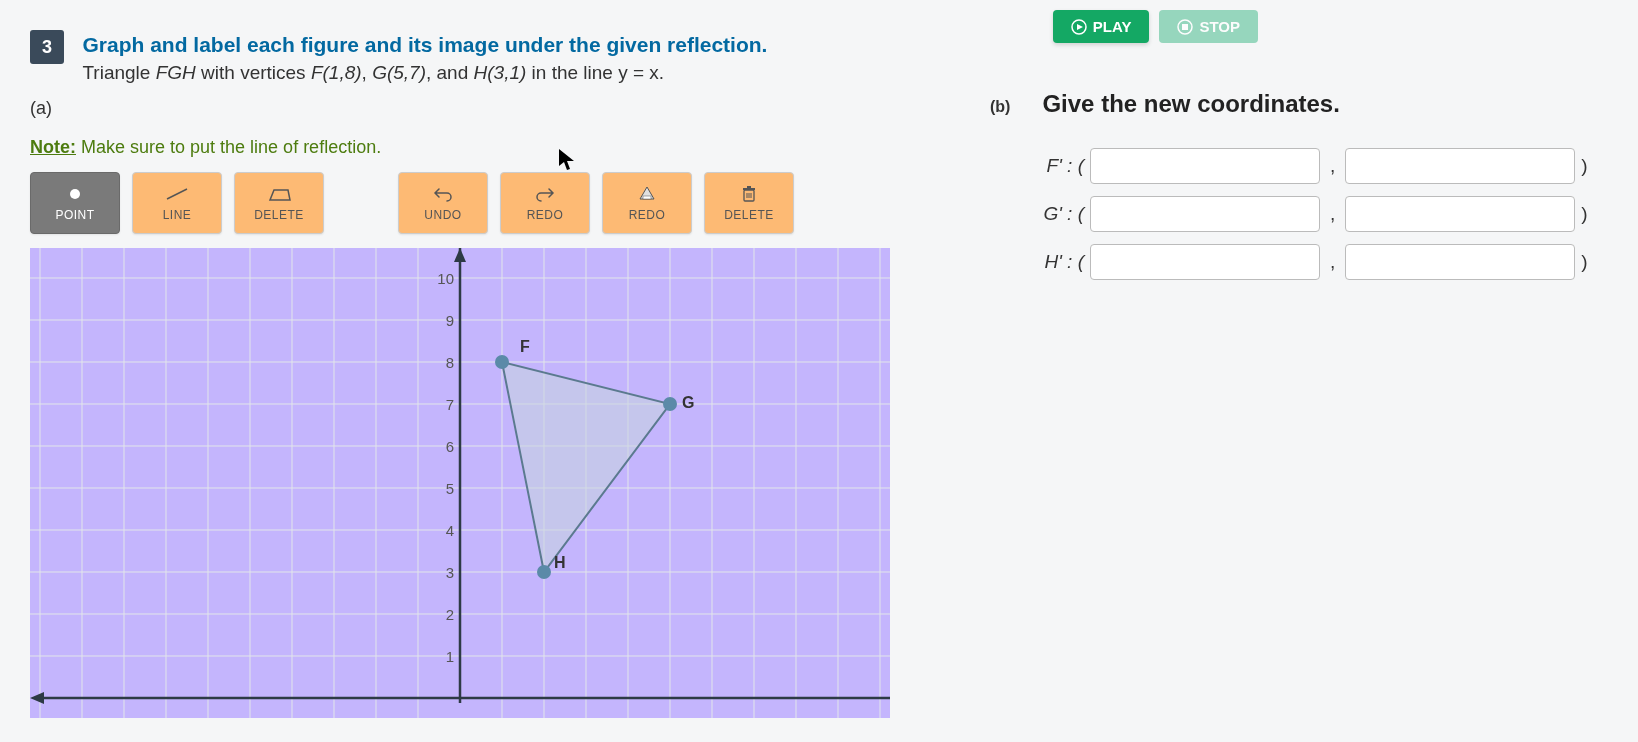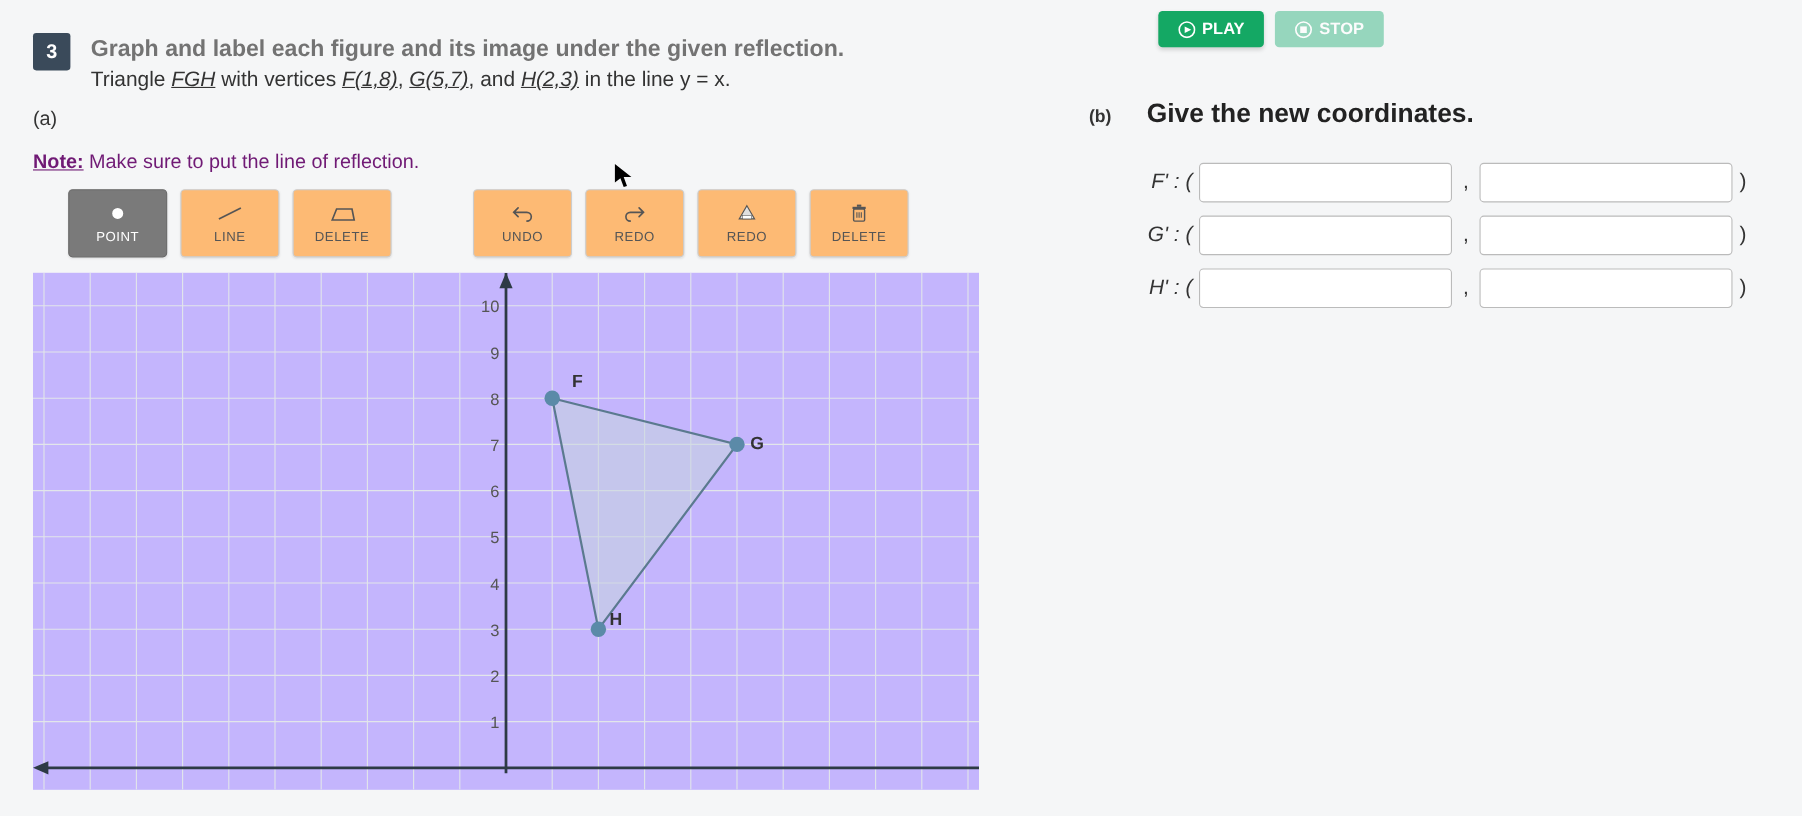--- a/index.html
+++ b/index.html
@@ -72,48 +72,47 @@
     margin-right: 14px;
   }
   .qtext {
     display: inline-block;
     vertical-align: top;
     max-width: 840px;
   }
   .qtitle {
     font-weight: 700;
     font-size: 21px;
-    color: #737373;
+    color: #0369a1;
     line-height: 1.4;
   }
   .qdesc {
     font-size: 19px;
     color: #333;
     line-height: 1.5;
   }
-  .qdesc i { font-style: italic; text-decoration: underline; }
+  .qdesc i { font-style: italic; }
   .part-label {
     font-size: 18px;
     color: #333;
     margin-top: 10px;
     display:inline-block;
   }
   .note {
     font-size: 18px;
-    color: #701a75;
+    color: #4d7c0f;
     margin: 18px 0 14px 0;
   }
   .note b { font-weight:700; text-decoration: underline; }
 
   .toolbar {
     display: flex;
     gap: 12px;
     align-items: flex-end;
     margin-bottom: 14px;
-    margin-left: 32px;
   }
   .tool-btn {
     background: #fdba74;
     border: 1px solid #ccc;
     border-radius: 4px;
     width: 90px;
     height: 62px;
     display: flex;
     flex-direction: column;
     align-items: center;
@@ -207,21 +206,21 @@
   </button>
 </div>
 
 <div class="container">
   <div class="left-col">
     <div>
       <span class="qnum">3</span>
       <div class="qtext">
         <div class="qtitle">Graph and label each figure and its image under the given reflection.</div>
         <div class="qdesc">
-          <span>Triangle </span><i>FGH</i><span> with vertices </span><i>F(1,8)</i><span>, </span><i>G(5,7)</i><span>, and </span><i>H(2,3)</i><span> in the line y = x.</span>
+          <span>Triangle </span><i>FGH</i><span> with vertices </span><i>F(1,8)</i><span>, </span><i>G(5,7)</i><span>, and </span><i>H(3,1)</i><span> in the line y = x.</span>
         </div>
       </div>
     </div>
     <div class="part-label">(a)</div>
     <div class="note">
       <b>Note:</b><span> Make sure to put the line of reflection.</span>
     </div>
 
     <div class="toolbar">
       <button class="tool-btn active">

